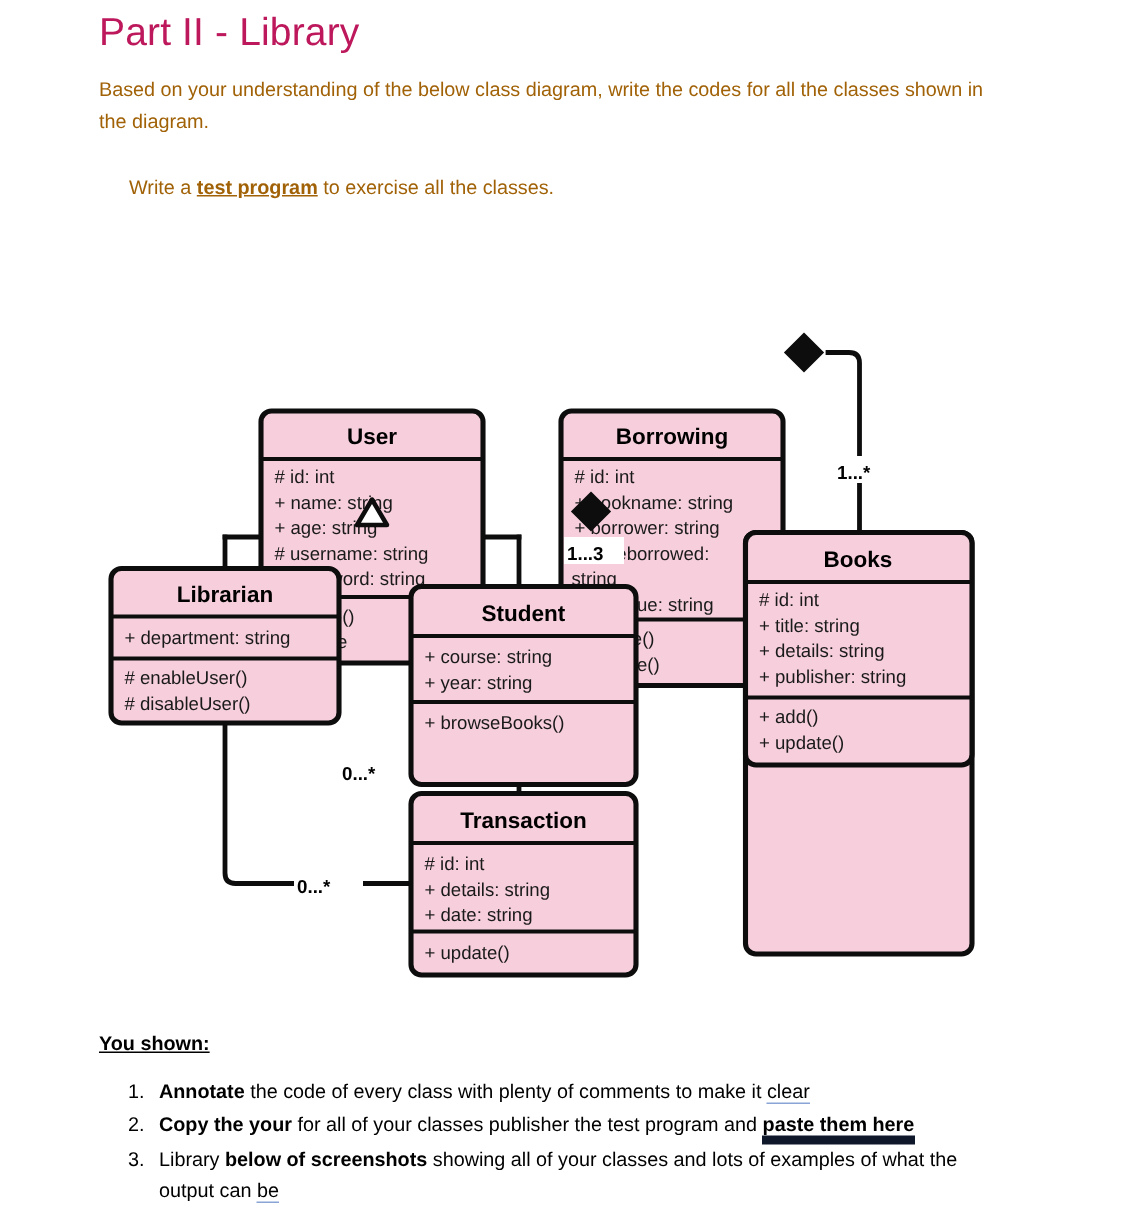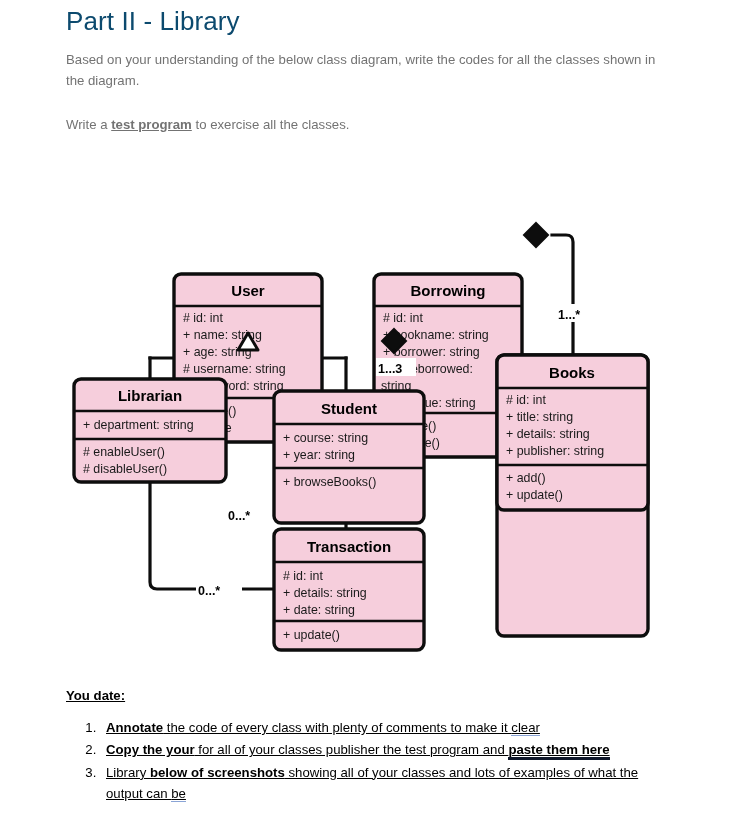--- a/index.html
+++ b/index.html
@@ -28,40 +28,40 @@
     position: absolute;
     left: 66px;
     top: 6px;
     width: 600px;
   }
   .doc-title {
     font-size: 26px;
     font-weight: 400;
     letter-spacing: 0.1px;
     margin: 0 0 12px 0;
-    color: #0c4a6e;
+    color: #be185d;
   }
   .para {
     font-size: 13.2px;
     line-height: 1.62;
     margin: 0 0 8px 0;
-    color: #737373;
-  }
-  .para.tight { margin-bottom: 0; }
+    color: #a16207;
+  }
+  .para.tight { margin-bottom: 0; margin-left: 20px; }
   .spacer-para { height: 14px; }
   .b { font-weight: bold; }
   .bu { font-weight: bold; text-decoration: underline; }
 
   
   .sq-blue {
     border-bottom: 1.6px solid #8aa4d6;
     padding-bottom: 0px;
   }
   .sq-dark {
-    border-bottom: 3px solid #0f172a;
+    border-bottom: 6px solid #0f172a;
     padding-bottom: 0px;
   }
 
   
   .diagram-wrap {
     position: absolute;
     left: 0px;
     top: 130px;
     width: 631px;
     height: 540px;
@@ -101,21 +101,20 @@
   }
   ol.req-list {
     margin: 0;
     padding-left: 34px;
     font-size: 13.2px;
     line-height: 1.62;
   }
   ol.req-list li {
     margin-bottom: 1px;
     padding-left: 6px;
-    text-decoration: underline;
   }
 </style>
 </head>
 <body>
 
 <div class="page">
 
   <div class="prose">
     <h1 class="doc-title">Part II - Library</h1>
     <p class="para">Based on your understanding of the below class diagram, write the codes for all the classes shown in the diagram.</p>
@@ -233,21 +232,21 @@
         <text class="mult-label" x="228" y="390">0...*</text>
 
         <rect x="196" y="450" width="46" height="18" fill="#ffffff"></rect>
         <text class="mult-label" x="198" y="465">0...*</text>
       </g>
 
     </svg>
   </div>
 
   <div class="requirements">
-    <p class="you-must">You date:</p>
+    <p class="you-must">You shown:</p>
     <ol class="req-list">
       <li><span class="b">Annotate</span><span> the code of every class with plenty of comments to make it </span><span class="sq-blue">clear</span></li>
       <li><span class="b">Copy the your</span><span> for all of your classes publisher the test program and </span><span class="b sq-dark">paste them here</span></li>
       <li><span class="">Library </span><span class="b">below of screenshots</span><span> showing all of your classes and lots of examples of what the output can </span><span class="sq-blue">be</span></li>
     </ol>
   </div>
 
 </div>
 
 </body></html>

